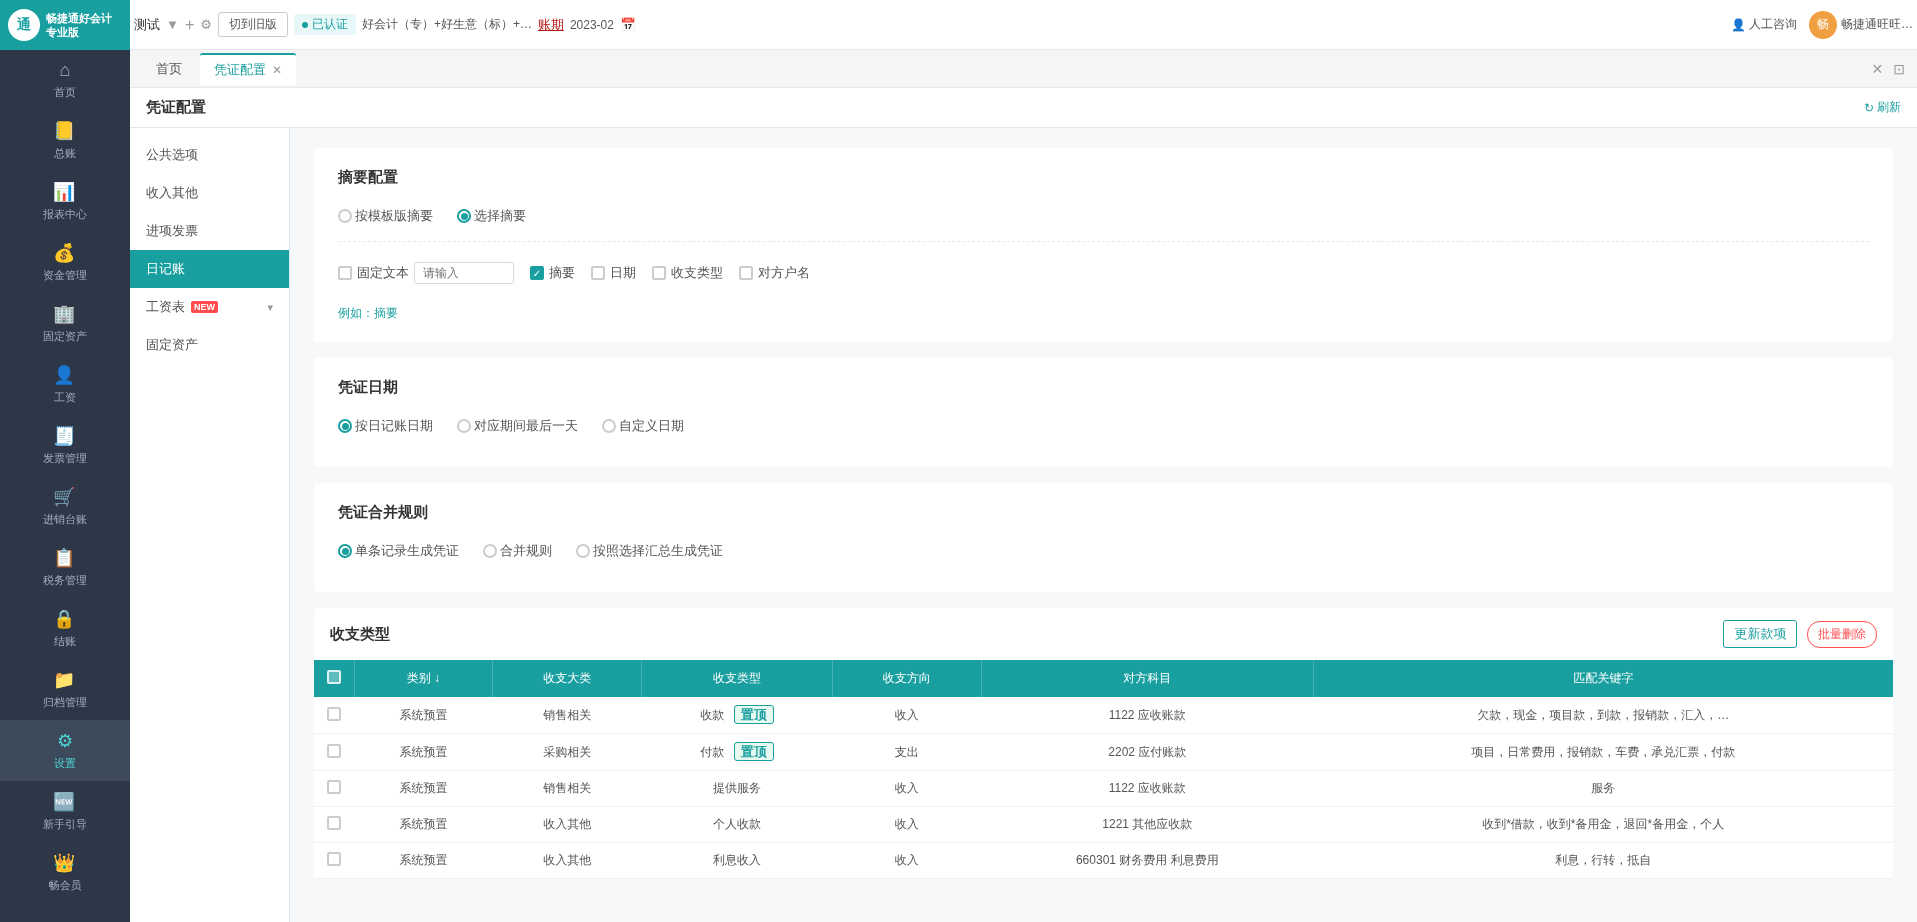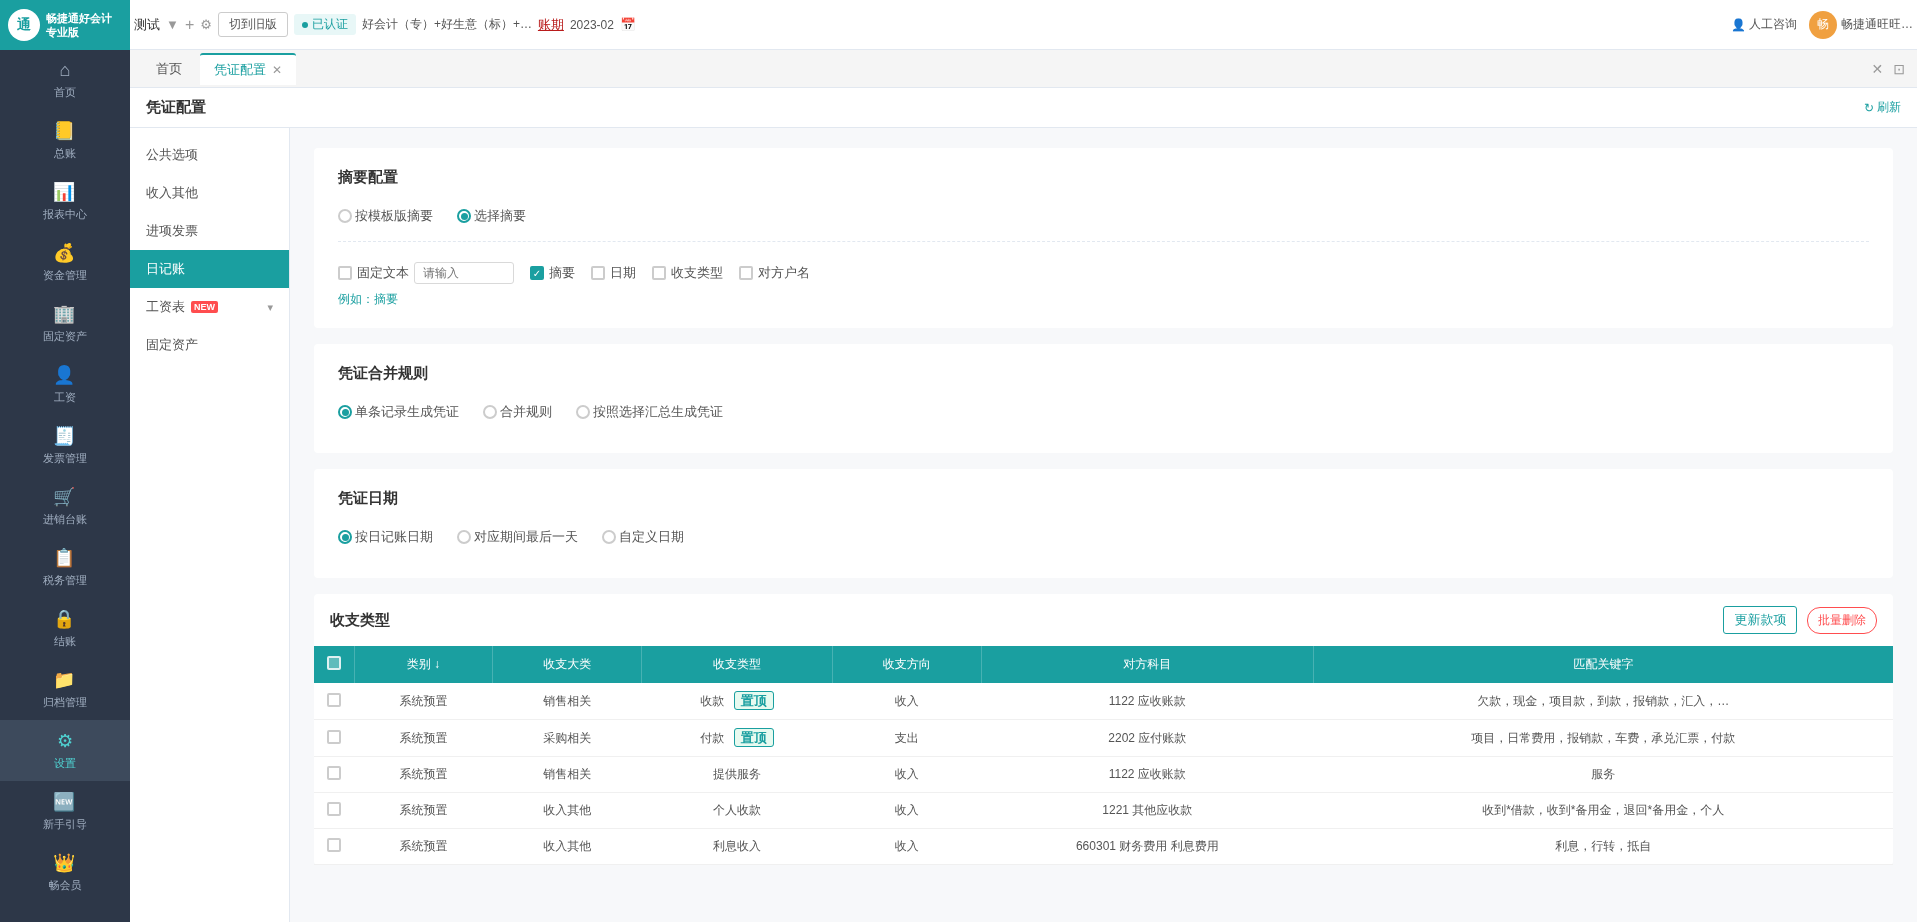--- a/index.html
+++ b/index.html
@@ -66,21 +66,21 @@
     .radio-circle { width: 14px; height: 14px; border-radius: 50%; border: 2px solid #ccc; display: flex; align-items: center; justify-content: center; }
     .radio-circle.checked { border-color: #1a9fa0; }
     .radio-circle.checked::after { content: ''; width: 7px; height: 7px; background: #1a9fa0; border-radius: 50%; }
 
     
     .checkbox-row { display: flex; align-items: center; gap: 16px; margin-top: 20px; flex-wrap: wrap; }
     .checkbox-item { display: flex; align-items: center; gap: 5px; cursor: pointer; font-size: 13px; color: #555; }
     .checkbox-box { width: 14px; height: 14px; border: 2px solid #ccc; border-radius: 2px; display: flex; align-items: center; justify-content: center; }
     .checkbox-box.checked { background: #1a9fa0; border-color: #1a9fa0; color: white; font-size: 10px; }
     .text-input { border: 1px solid #d9d9d9; border-radius: 3px; padding: 3px 8px; font-size: 12px; color: #999; width: 100px; outline: none; }
-    .example-text { color: #1a9fa0; font-size: 12px; margin-top: 7px; }
+    .example-text { color: #1a9fa0; font-size: 12px; margin-top: 21px; }
 
     
     .divider { border: none; border-top: 1px dashed #e2e8f0; margin: 16px 0; }
 
     
     .table-section { background: white; border-radius: 4px; padding: 0 0 0 0; margin-bottom: 16px; }
     .table-header-row { display: flex; justify-content: space-between; align-items: center; padding: 12px 16px; }
     .table-section-title { font-size: 15px; font-weight: 600; color: #333; }
     .table-btn { border: 1px solid #1a9fa0; color: #1a9fa0; background: white; padding: 4px 10px; border-radius: 3px; font-size: 13px; cursor: pointer; }
     .table-btn-danger { border: 1px solid #ff4d4f; color: #ff4d4f; background: white; padding: 4px 10px; border-radius: 13px; font-size: 12px; cursor: pointer; margin-left: 6px; }
@@ -278,51 +278,51 @@
             <div class="checkbox-box"></div>
             <span>对方户名</span>
           </div>
         </div>
         <div class="example-text">
           <span>例如：</span><span>摘要</span>
         </div>
       </div>
 
       <div class="section">
+        <div class="section-title">凭证日期</div>
+        <div class="radio-group">
+          <div class="radio-item">
+            <div class="radio-circle checked"></div>
+            <span>按日记账日期</span>
+          </div>
+          <div class="radio-item">
+            <div class="radio-circle"></div>
+            <span>对应期间最后一天</span>
+          </div>
+          <div class="radio-item">
+            <div class="radio-circle"></div>
+            <span>自定义日期</span>
+          </div>
+        </div>
+      </div>
+
+      <div class="section">
         <div class="section-title">凭证合并规则</div>
         <div class="radio-group">
           <div class="radio-item">
             <div class="radio-circle checked"></div>
             <span>单条记录生成凭证</span>
           </div>
           <div class="radio-item">
             <div class="radio-circle"></div>
             <span>合并规则</span>
           </div>
           <div class="radio-item">
             <div class="radio-circle"></div>
             <span>按照选择汇总生成凭证</span>
-          </div>
-        </div>
-      </div>
-
-      <div class="section">
-        <div class="section-title">凭证日期</div>
-        <div class="radio-group">
-          <div class="radio-item">
-            <div class="radio-circle checked"></div>
-            <span>按日记账日期</span>
-          </div>
-          <div class="radio-item">
-            <div class="radio-circle"></div>
-            <span>对应期间最后一天</span>
-          </div>
-          <div class="radio-item">
-            <div class="radio-circle"></div>
-            <span>自定义日期</span>
           </div>
         </div>
       </div>
 
       <div class="table-section" style="background:white;border-radius:4px;">
         <div class="table-header-row">
           <span class="table-section-title">收支类型</span>
           <div>
             <button class="table-btn">更新款项</button>
             <button class="table-btn-danger">批量删除</button>

